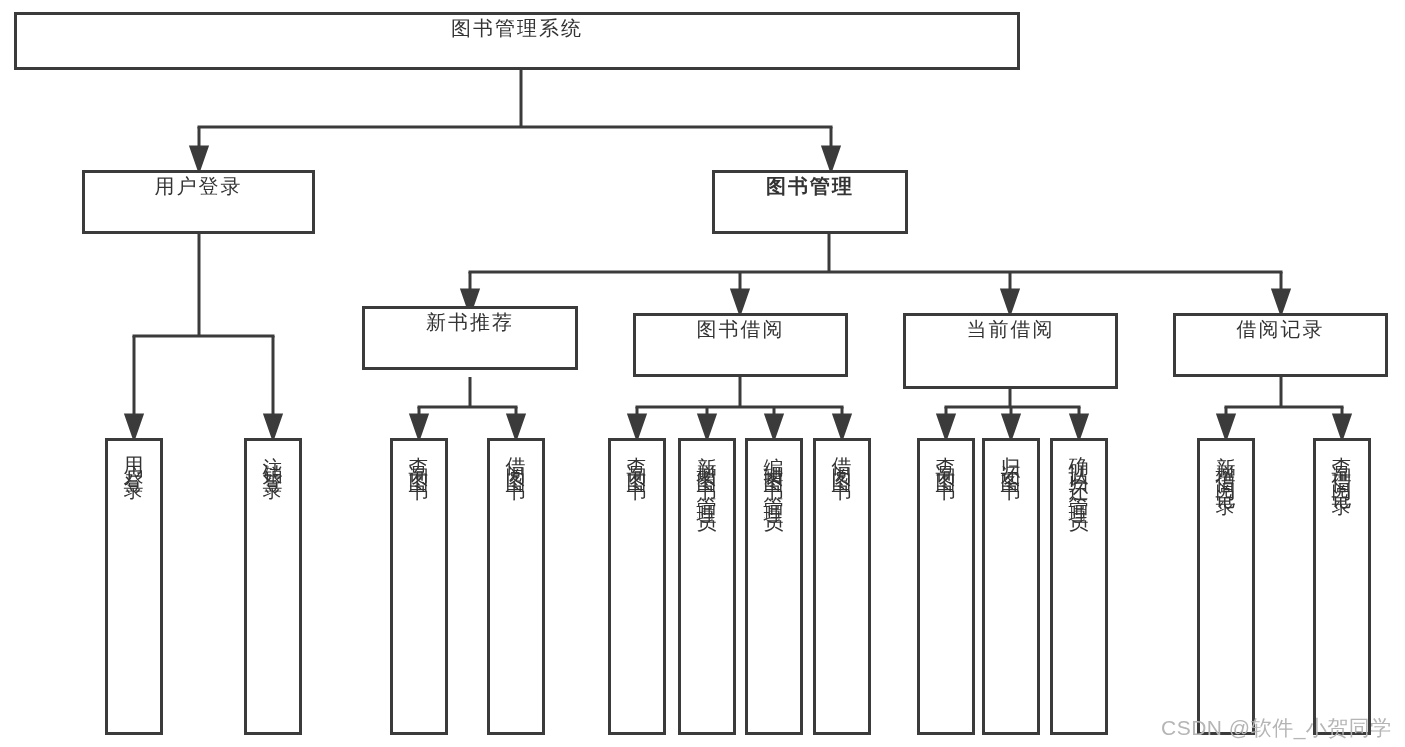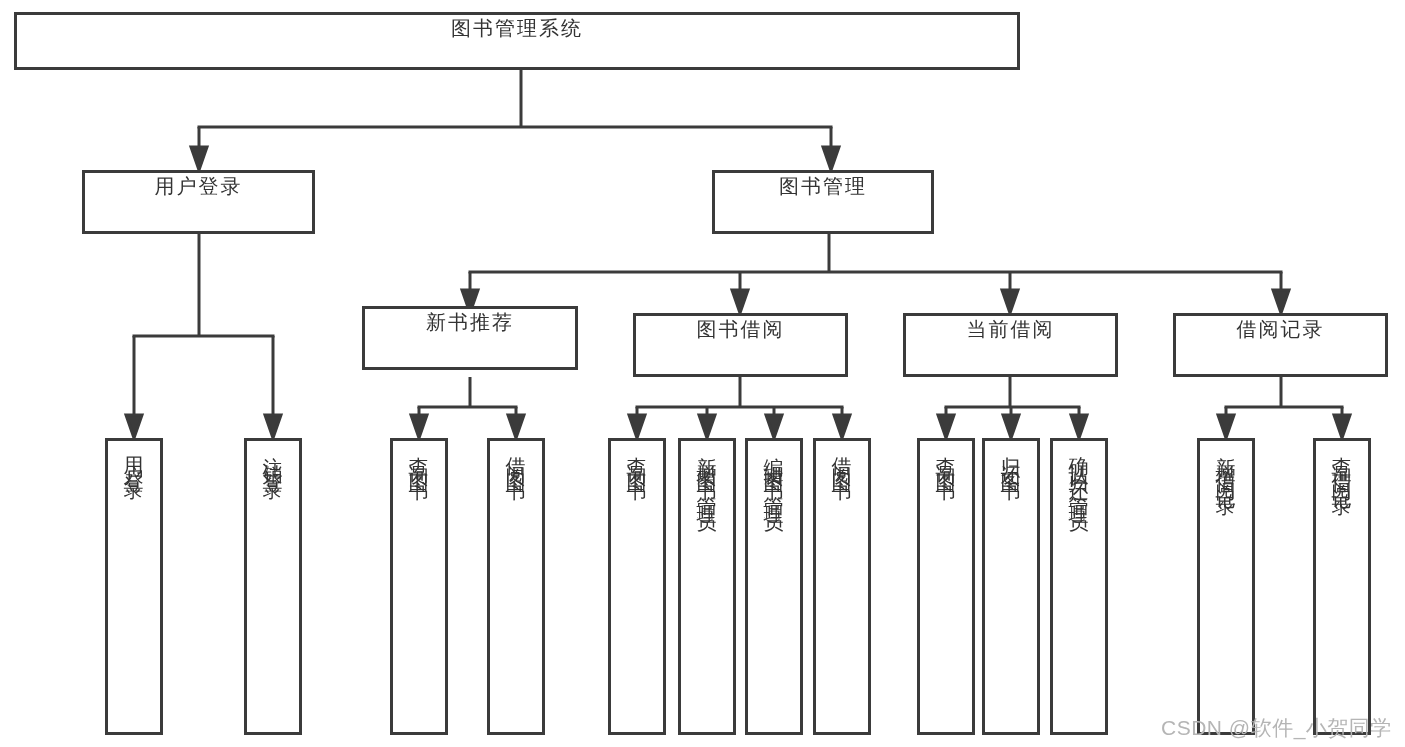--- a/index.html
+++ b/index.html
@@ -120,31 +120,31 @@
     </g>
   </svg>
 
   <div class="node" style="left:14px; top:12px; width:1006px; height:58px;">
     <span>图书管理系统</span>
   </div>
 
   <div class="node" style="left:82px; top:170px; width:233px; height:64px;">
     <span>用户登录</span>
   </div>
-  <div class="node" style="left:712px; top:170px; width:222px; height:64px;">
+  <div class="node" style="left:712px; top:170px; width:196px; height:64px;font-weight:bold;">
     <span>图书管理</span>
   </div>
 
   <div class="node" style="left:362px; top:306px; width:216px; height:64px;">
     <span>新书推荐</span>
   </div>
   <div class="node" style="left:633px; top:313px; width:215px; height:64px;">
     <span>图书借阅</span>
   </div>
-  <div class="node" style="left:903px; top:313px; width:215px; height:64px;">
+  <div class="node" style="left:903px; top:313px; width:215px; height:76px;">
     <span>当前借阅</span>
   </div>
   <div class="node" style="left:1173px; top:313px; width:215px; height:64px;">
     <span>借阅记录</span>
   </div>
 
   <div class="node vert" style="left:105px; top:438px; width:58px; height:297px;">
     <span>用户登录</span>
   </div>
   <div class="node vert" style="left:244px; top:438px; width:58px; height:297px;">

